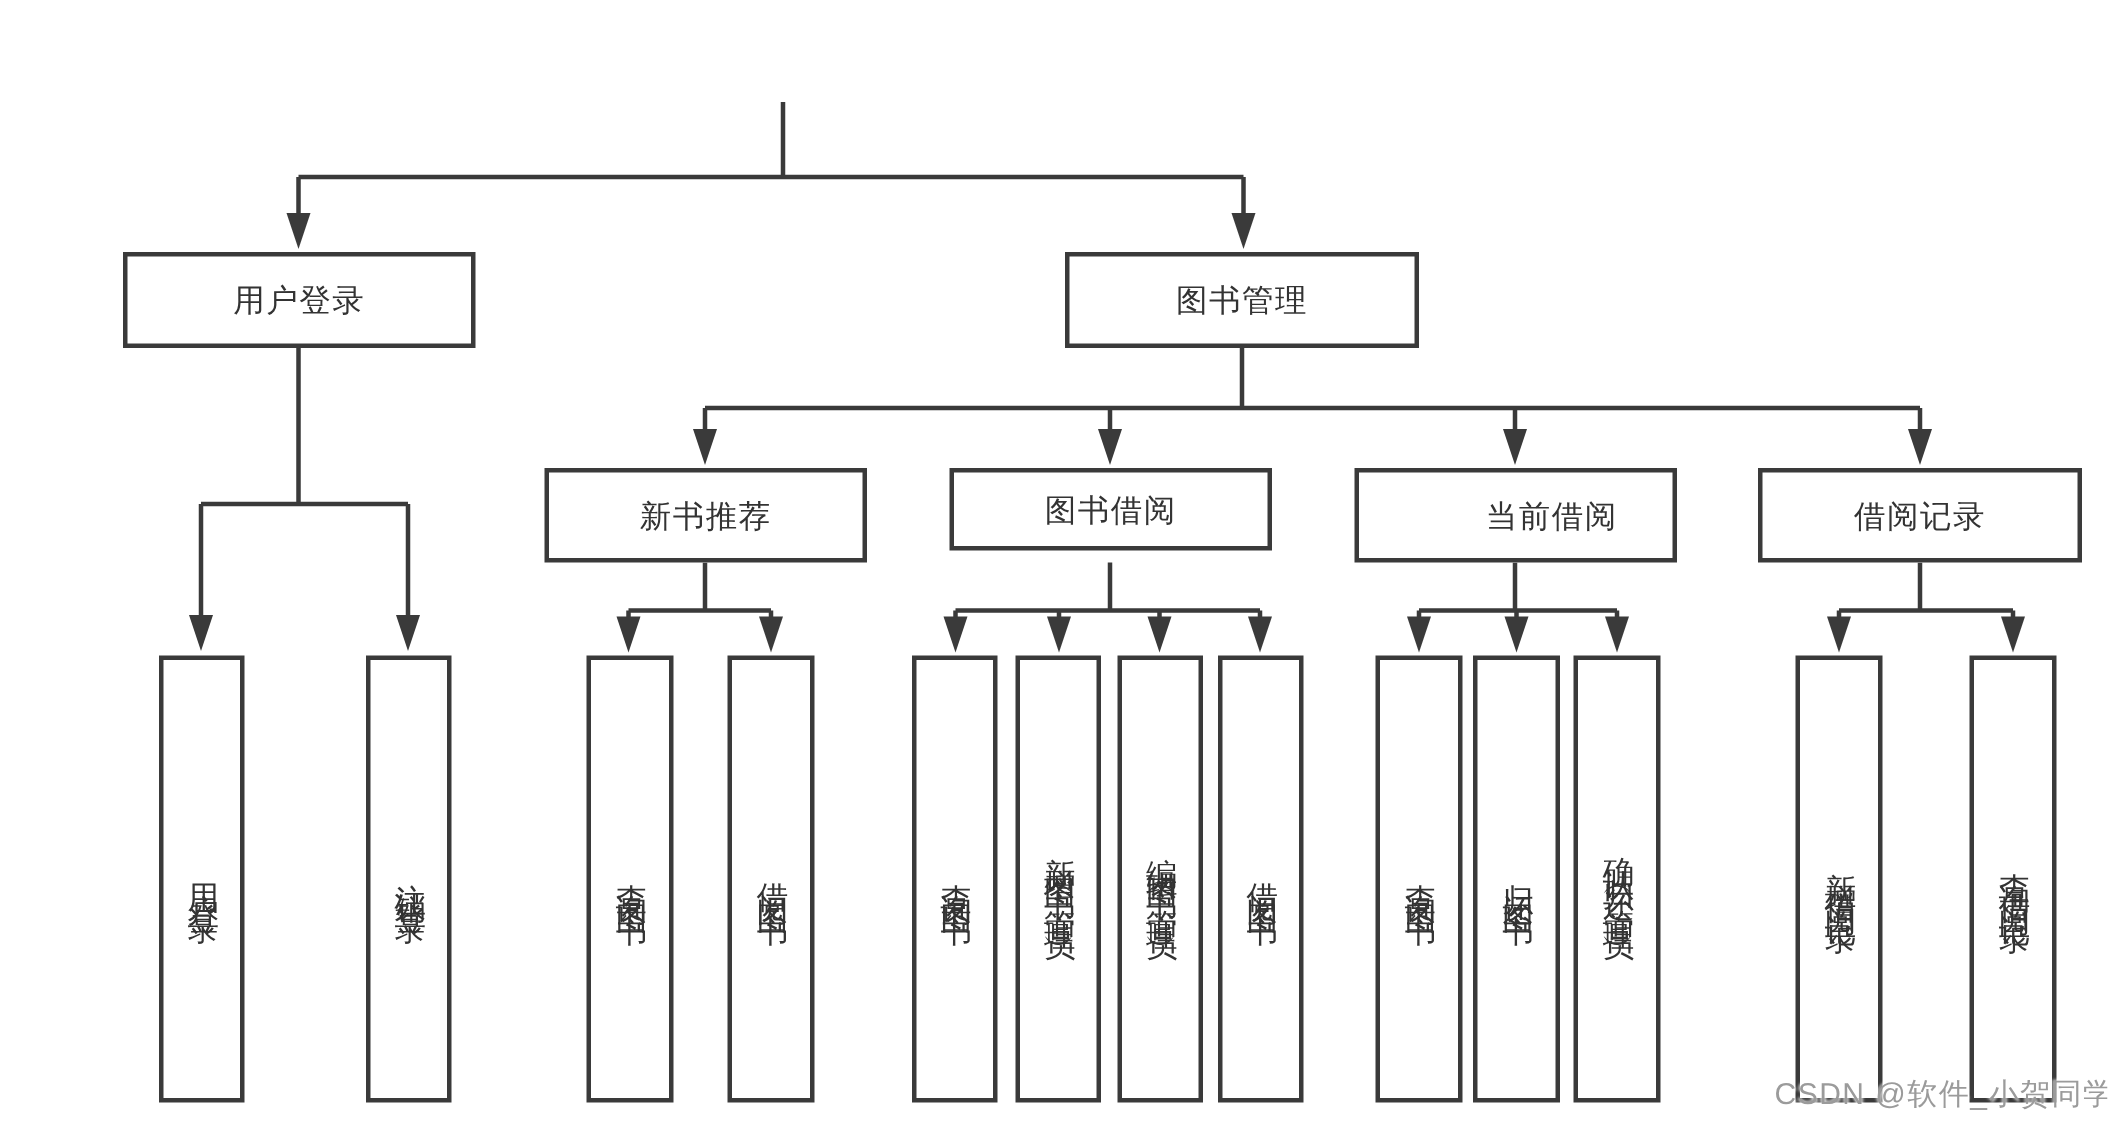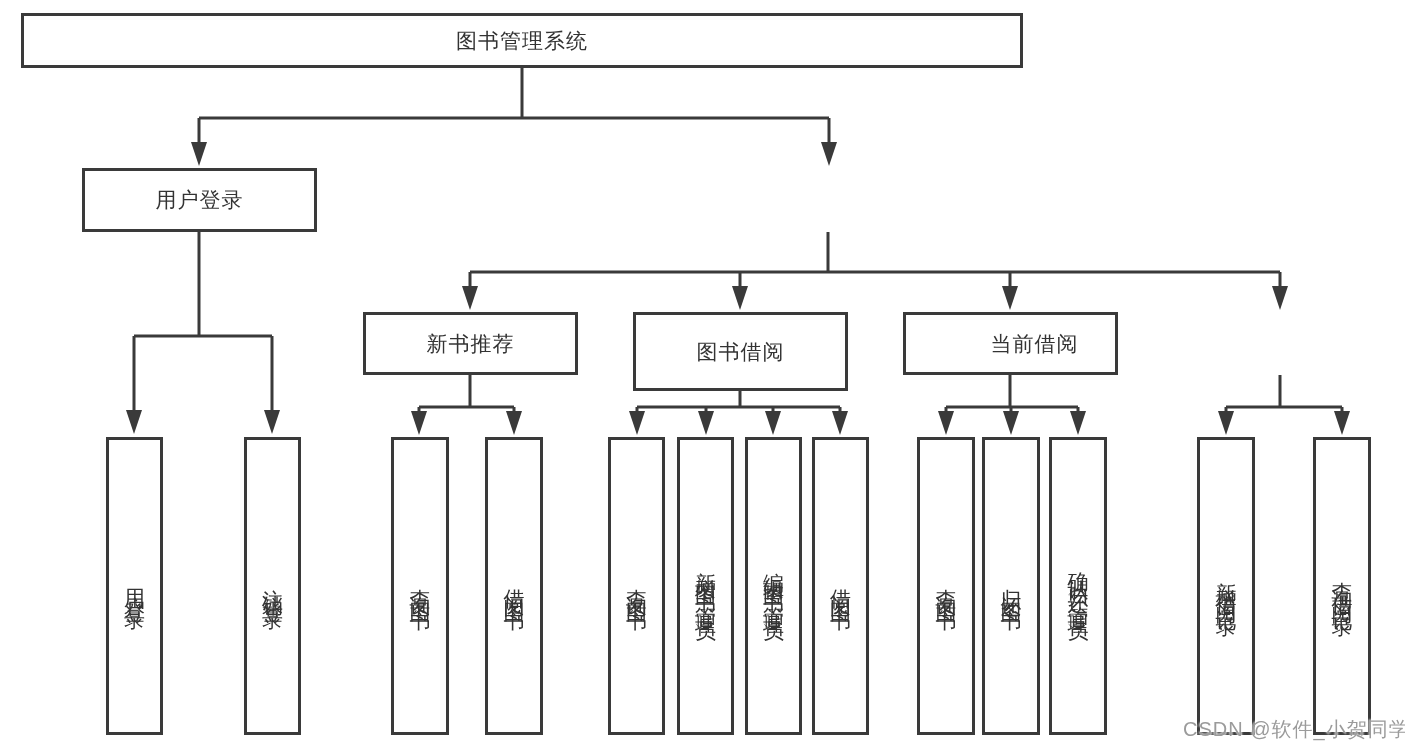--- a/index.html
+++ b/index.html
@@ -100,36 +100,39 @@
 
       <polygon points="938,411 954,411 946,435"></polygon>
       <polygon points="1003,411 1019,411 1011,435"></polygon>
       <polygon points="1070,411 1086,411 1078,435"></polygon>
 
       <polygon points="1218,411 1234,411 1226,435"></polygon>
       <polygon points="1334,411 1350,411 1342,435"></polygon>
     </g>
   </svg>
 
-  <div class="box" style="left:21px; top:13px; width:1002px; height:55px;">
-    <span>图书管理系统</span>
-  </div>
 
   <div class="box" style="left:82px; top:168px; width:235px; height:64px;">
     <span>用户登录</span>
+  </div>
+  <div class="box" style="left:710px; top:168px; width:236px; height:64px;">
+    <span>图书管理</span>
   </div>
 
   <div class="box" style="left:363px; top:312px; width:215px; height:63px;font-family:Liberation Serif, serif;">
     <span>新书推荐</span>
   </div>
-  <div class="box" style="left:633px; top:312px; width:215px; height:79px;">
+  <div class="box" style="left:633px; top:312px; width:215px; height:55px;">
     <span>图书借阅</span>
   </div>
   <div class="box" style="left:903px; top:312px; width:215px; height:63px;padding-left:48px;">
     <span>当前借阅</span>
+  </div>
+  <div class="box" style="left:1172px; top:312px; width:216px; height:63px;">
+    <span>借阅记录</span>
   </div>
 
   <div class="box" style="left:106px; top:437px; width:57px; height:298px;">
     <span class="vtext">用户登录</span>
   </div>
   <div class="box" style="left:244px; top:437px; width:57px; height:298px;">
     <span class="vtext">注销登录</span>
   </div>
 
   <div class="box" style="left:391px; top:437px; width:58px; height:298px;">

